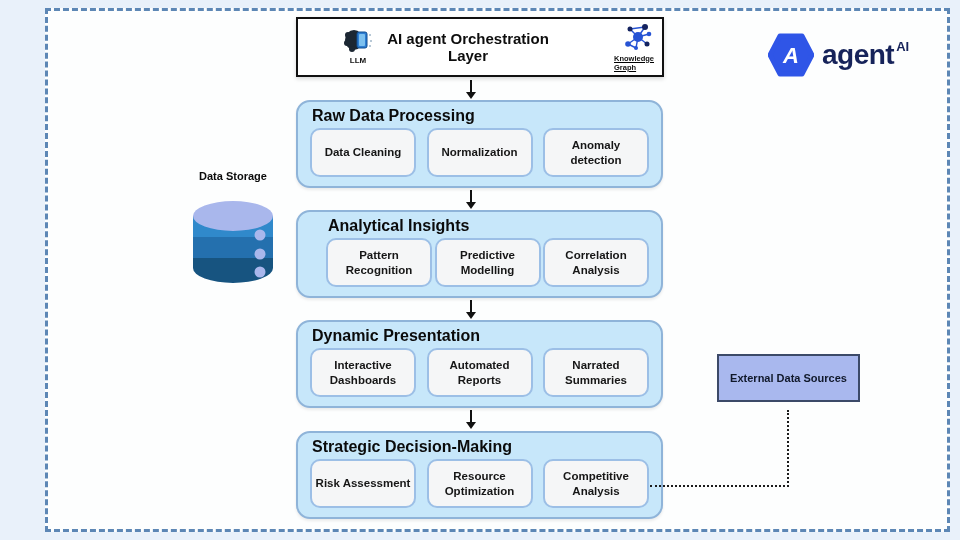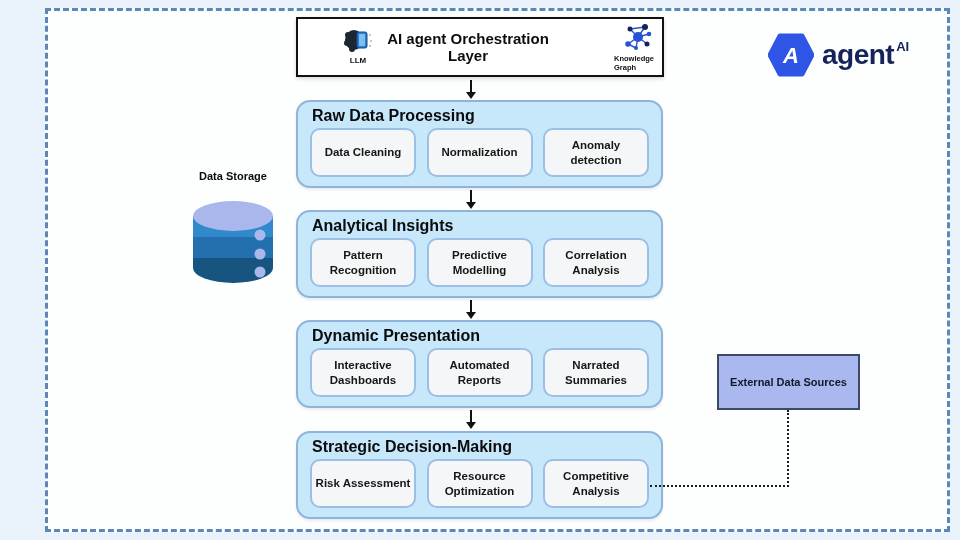--- a/index.html
+++ b/index.html
@@ -18,21 +18,21 @@
   
   .orch {
     position:absolute; left:296px; top:17px; width:368px; height:60px;
     background:#ffffff; border:2px solid #111;
     display:flex; align-items:center;
     box-shadow:0 2px 4px rgba(0,0,0,.15);
     z-index:3;
   }
   .orch-group { display:flex; flex-direction:column; align-items:center; justify-content:center;padding-left:48px; }
   .orch-group.llm { width:72px; }
-  .orch-group.kg  { width:96px; }
+  .orch-group.kg  { width:96px;text-decoration:underline; }
   .orch-group .cap { font-size:8px; font-weight:bold; color:#111; margin-top:1px; }
   .orch-title { flex:1; text-align:center; font-size:15px; font-weight:bold; color:#0d0d0d; }
   
   .logo { position:absolute; left:768px; top:32px; display:flex; align-items:center; z-index:3; }
   .logo-text { font-size:28px; font-weight:bold; color:#16235a; letter-spacing:-0.5px; margin-left:8px; }
   .logo-sup { font-size:13px; font-weight:bold; color:#16235a; vertical-align:top; position:relative; top:-9px; margin-left:2px; }
   
   .stage {
     position:absolute; left:296px; width:367px; height:88px;
     background:#c7e7fa; border:2px solid #8fb4d9; border-radius:14px;
@@ -49,21 +49,21 @@
     padding:2px;
   }
   
   .arrow { position:absolute; width:14px; z-index:1; }
   
   .ds-label { position:absolute; left:168px; top:170px; width:130px; text-align:center;
     font-size:11px; font-weight:bold; color:#0b0b0b; }
   .ds-cyl { position:absolute; left:188px; top:194px; }
   
   .ext {
-    position:absolute; left:717px; top:354px; width:143px; height:56px;
+    position:absolute; left:717px; top:354px; width:143px; height:48px;
     background:#a9b8ee; border:2px solid #3c4a68;
     display:flex; align-items:center; justify-content:center; text-align:center;
     font-size:11px; font-weight:bold; color:#10182a;
     z-index:3;
   }
   .dot-v { position:absolute; left:787px; top:410px; height:77px; width:0;
     border-left:2px dotted #1c1c1c; z-index:4; }
   .dot-h { position:absolute; left:650px; top:485px; width:139px; height:0;
     border-top:2px dotted #1c1c1c; z-index:4; }
 </style>
@@ -148,21 +148,21 @@
 
 <div class="stage" style="top:100px;">
   <div class="stage-title">Raw Data Processing</div>
   <div class="stage-cards">
     <div class="card">Data Cleaning</div>
     <div class="card">Normalization</div>
     <div class="card">Anomaly detection</div>
   </div>
 </div>
 
-<div class="stage" style="top:210px;">
+<div class="stage" style="top:210px;padding-left:16px;">
   <div class="stage-title">Analytical Insights</div>
   <div class="stage-cards">
     <div class="card">Pattern Recognition</div>
     <div class="card">Predictive Modelling</div>
     <div class="card">Correlation Analysis</div>
   </div>
 </div>
 
 <div class="stage" style="top:320px;">
   <div class="stage-title">Dynamic Presentation</div>

